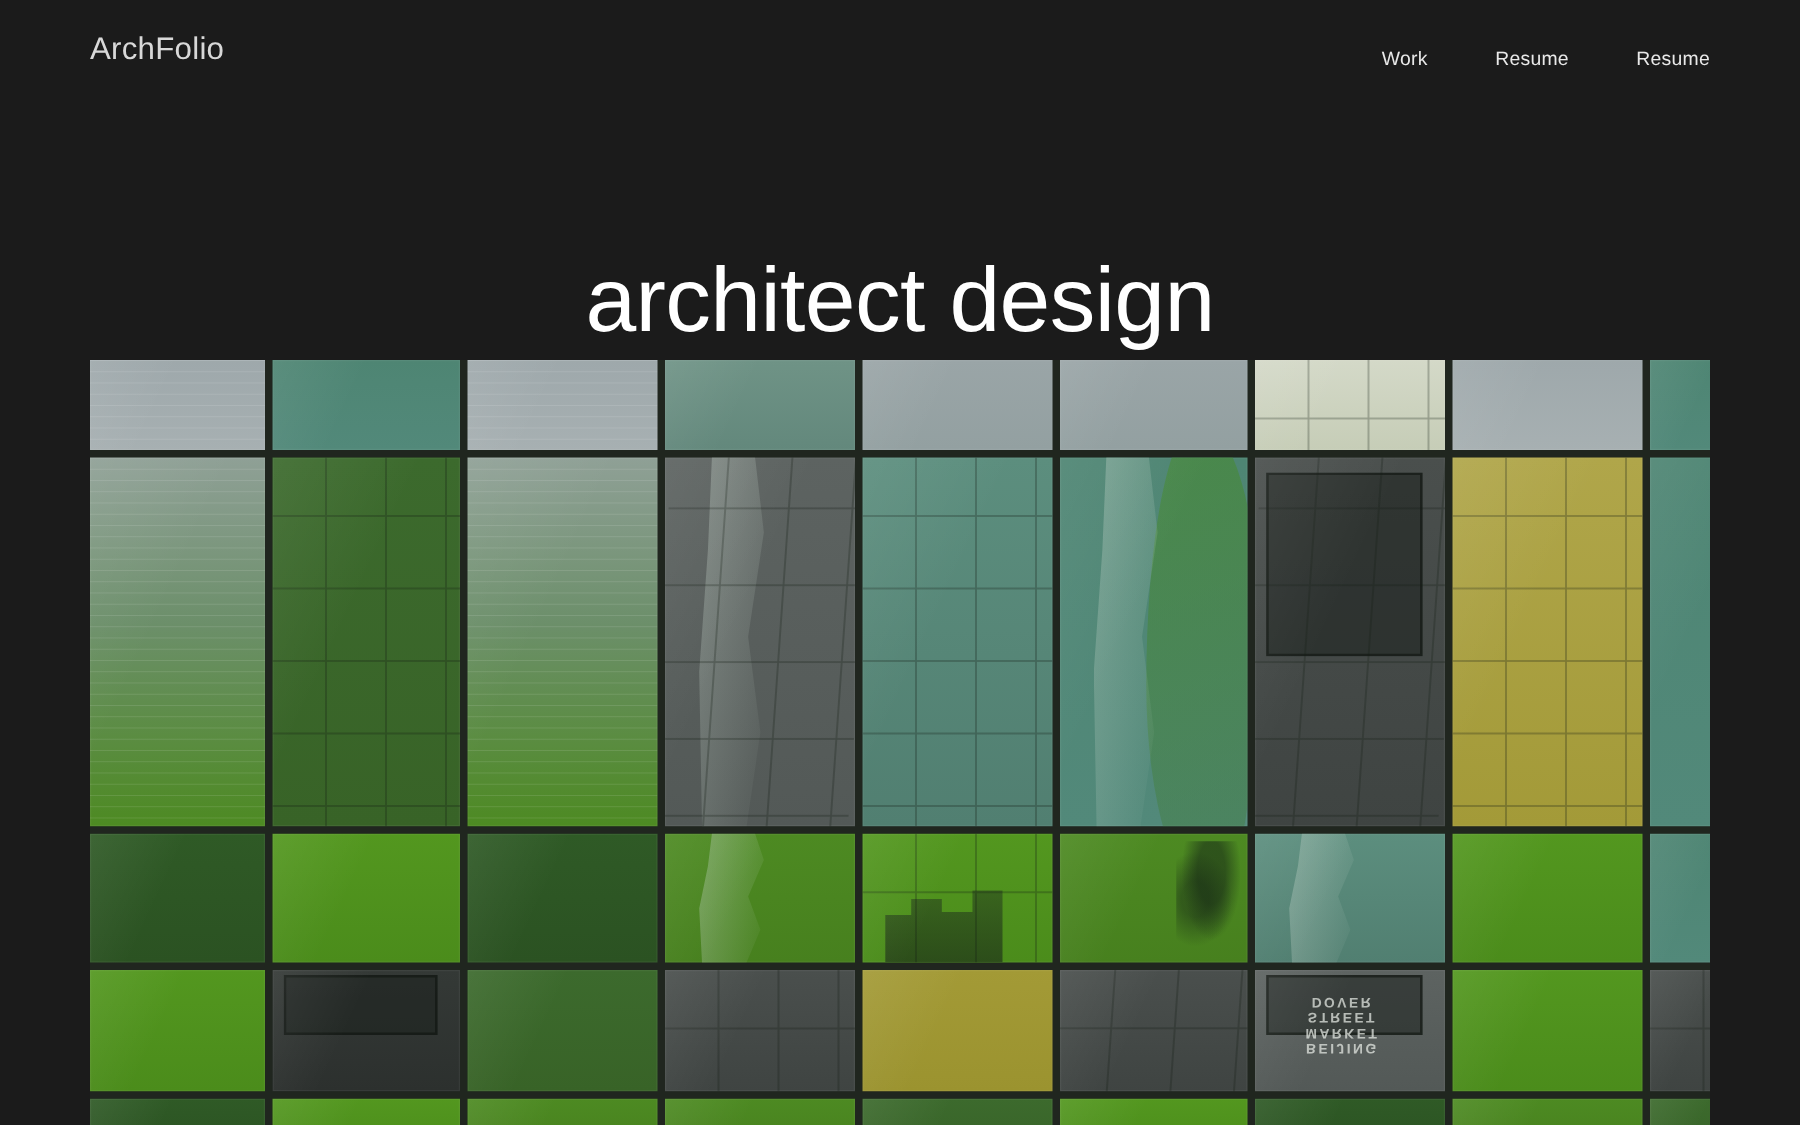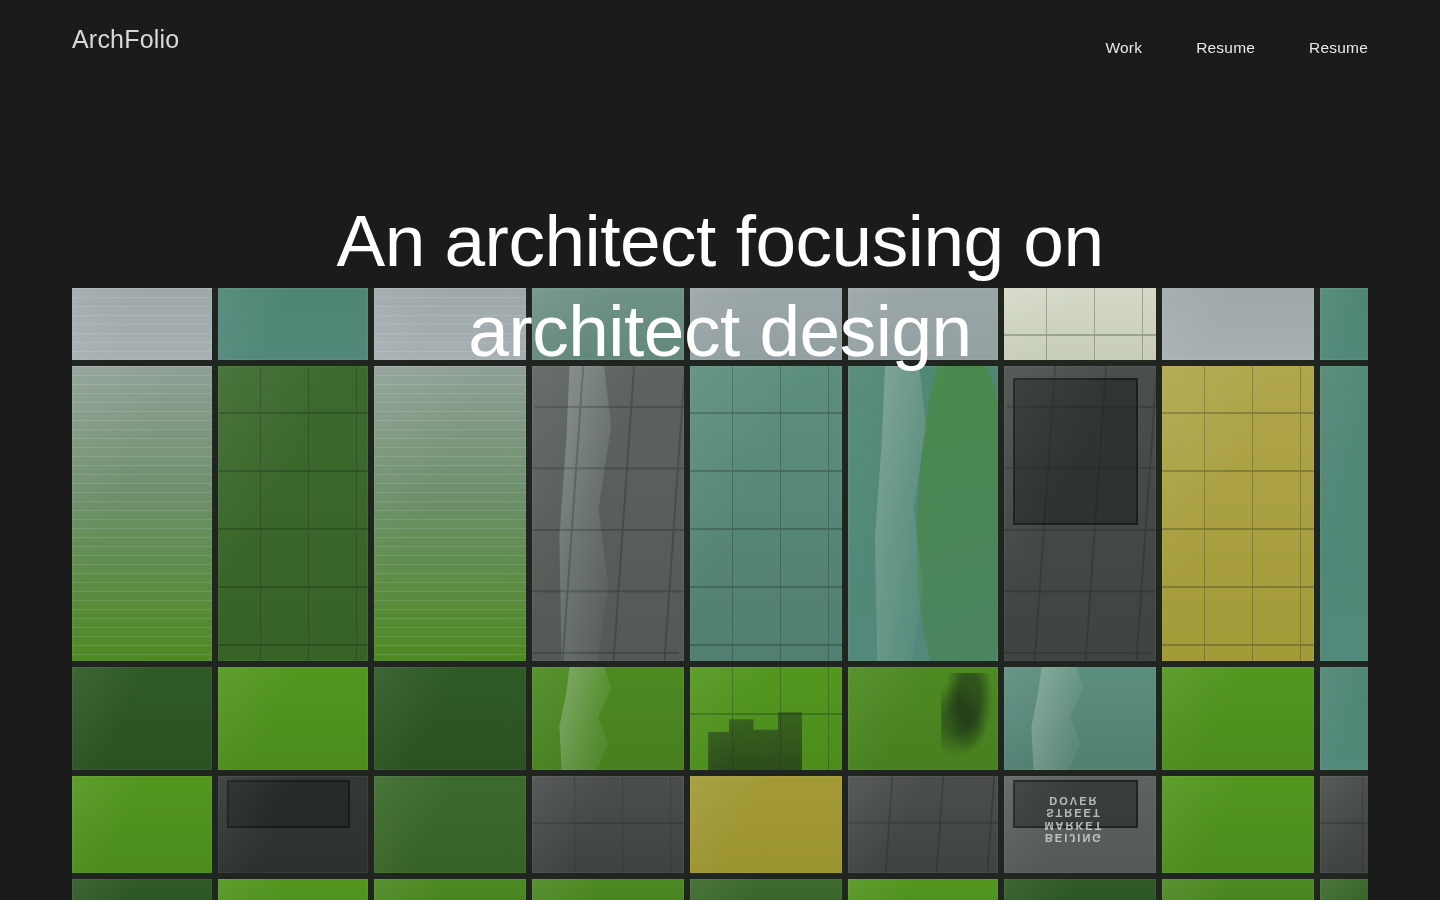--- a/index.html
+++ b/index.html
@@ -275,17 +275,16 @@
       <div class="pane t-gdark"></div>
       <div class="pane t-gbright"></div>
       <div class="pane t-gdeep"></div>
       <div class="pane t-gmid"></div>
       <div class="pane t-gdark"></div>
 
     </div>
   </figure>
 
   <h1 class="hero-heading">
-    <span class="line">An architect focusing on</span>
     <span class="line">architect design</span>
   </h1>
 
 </div>
 
 </body></html>

